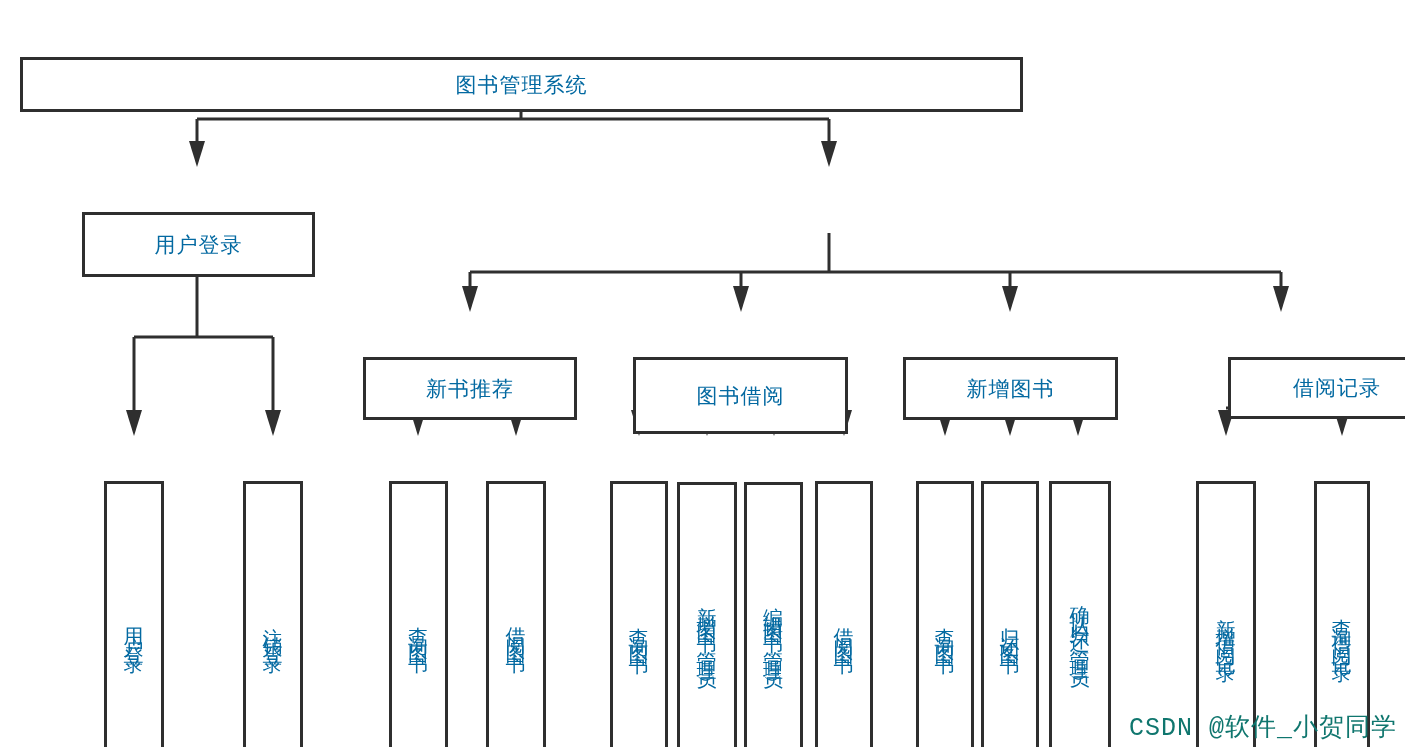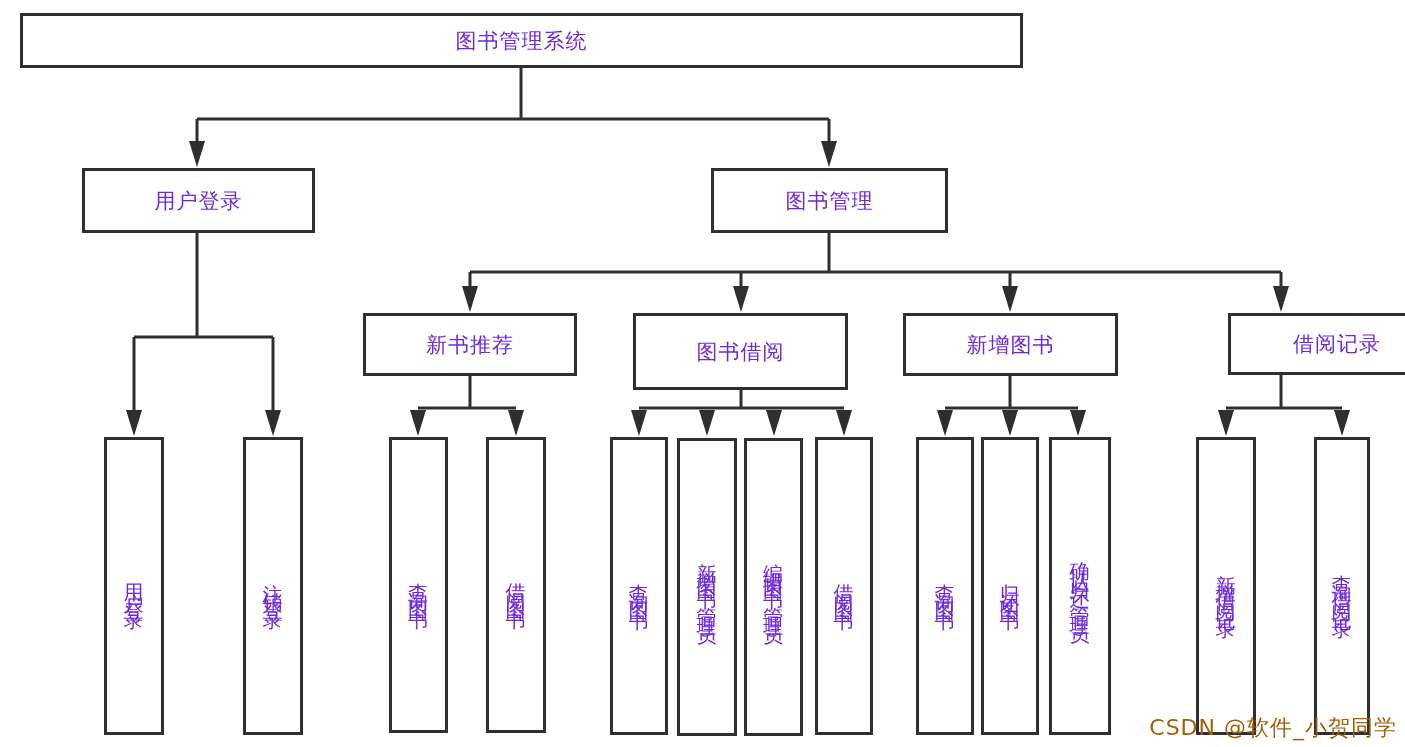--- a/index.html
+++ b/index.html
@@ -10,39 +10,41 @@
     font-family:"DejaVu Sans","Liberation Sans",sans-serif;
     overflow:hidden;
   }
   #wires { position:absolute; left:0; top:0; width:1405px; height:747px; }
   .box {
     position:absolute;
     background:#ffffff;
     border:3px solid #2f2f2f;
     box-sizing:border-box;
     display:flex; align-items:center; justify-content:center;
-    color:#6d28d9;
+    color:#0369a1;
     font-size:21px;
     letter-spacing:1px;
     white-space:nowrap;
+    margin-top:44px;
   }
   .vbox {
     writing-mode:vertical-rl;
     text-orientation:mixed;
     font-size:20px;
     letter-spacing:9px;
     line-height:1;
   }
   .watermark {
     position:absolute;
     right:8px; bottom:4px;
-    color:#a16207;
-    font-size:22px;
+    color:#0f766e;
+    font-size:25px;
     letter-spacing:1px;
     white-space:nowrap;
+    font-family:Liberation Mono, monospace;
   }
 </style>
 </head>
 <body>
 
 <div id="canvas">
 
   <svg id="wires" width="1405" height="747" viewBox="0 0 1405 747">
     <g stroke="#2f2f2f" stroke-width="3" fill="none">
 
@@ -95,21 +97,20 @@
       <polygon points="1002,410 1018,410 1010,436"></polygon>
       <polygon points="1070,410 1086,410 1078,436"></polygon>
       <polygon points="1218,410 1234,410 1226,436"></polygon>
       <polygon points="1334,410 1350,410 1342,436"></polygon>
     </g>
   </svg>
 
   <div class="box" style="left:20px; top:13px; width:1003px; height:55px;">图书管理系统</div>
 
   <div class="box" style="left:82px; top:168px; width:233px; height:65px;">用户登录</div>
-  <div class="box" style="left:711px; top:168px; width:237px; height:65px;">图书管理</div>
 
   <div class="box" style="left:363px; top:313px; width:214px; height:63px;">新书推荐</div>
   <div class="box" style="left:633px; top:313px; width:215px; height:77px;font-family:Liberation Serif, serif;">图书借阅</div>
   <div class="box" style="left:903px; top:313px; width:215px; height:63px;">新增图书</div>
   <div class="box" style="left:1228px; top:313px; width:218px; height:62px;">借阅记录</div>
 
   <div class="box vbox" style="left:104px; top:437px; width:60px; height:298px;">用户登录</div>
   <div class="box vbox" style="left:243px; top:437px; width:60px; height:298px;">注销登录</div>
 
   <div class="box vbox" style="left:389px; top:437px; width:59px; height:296px;">查询图书</div>

